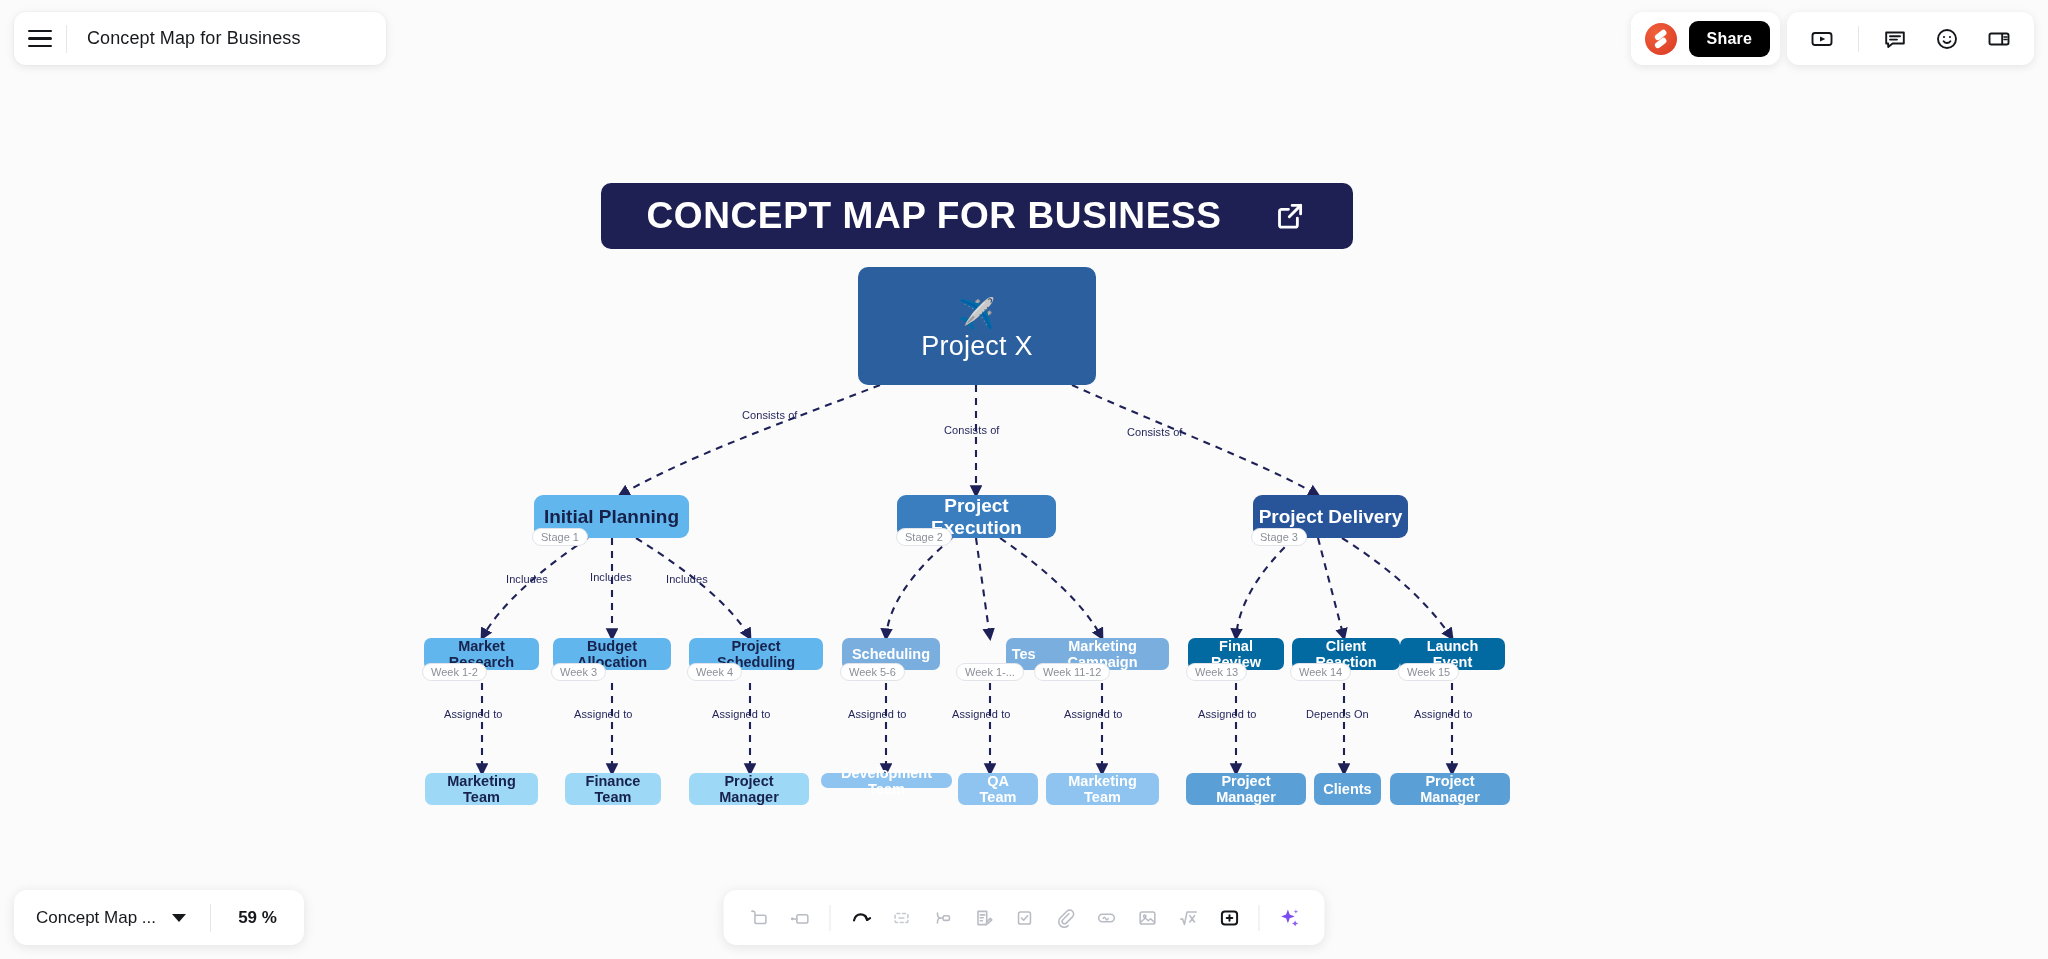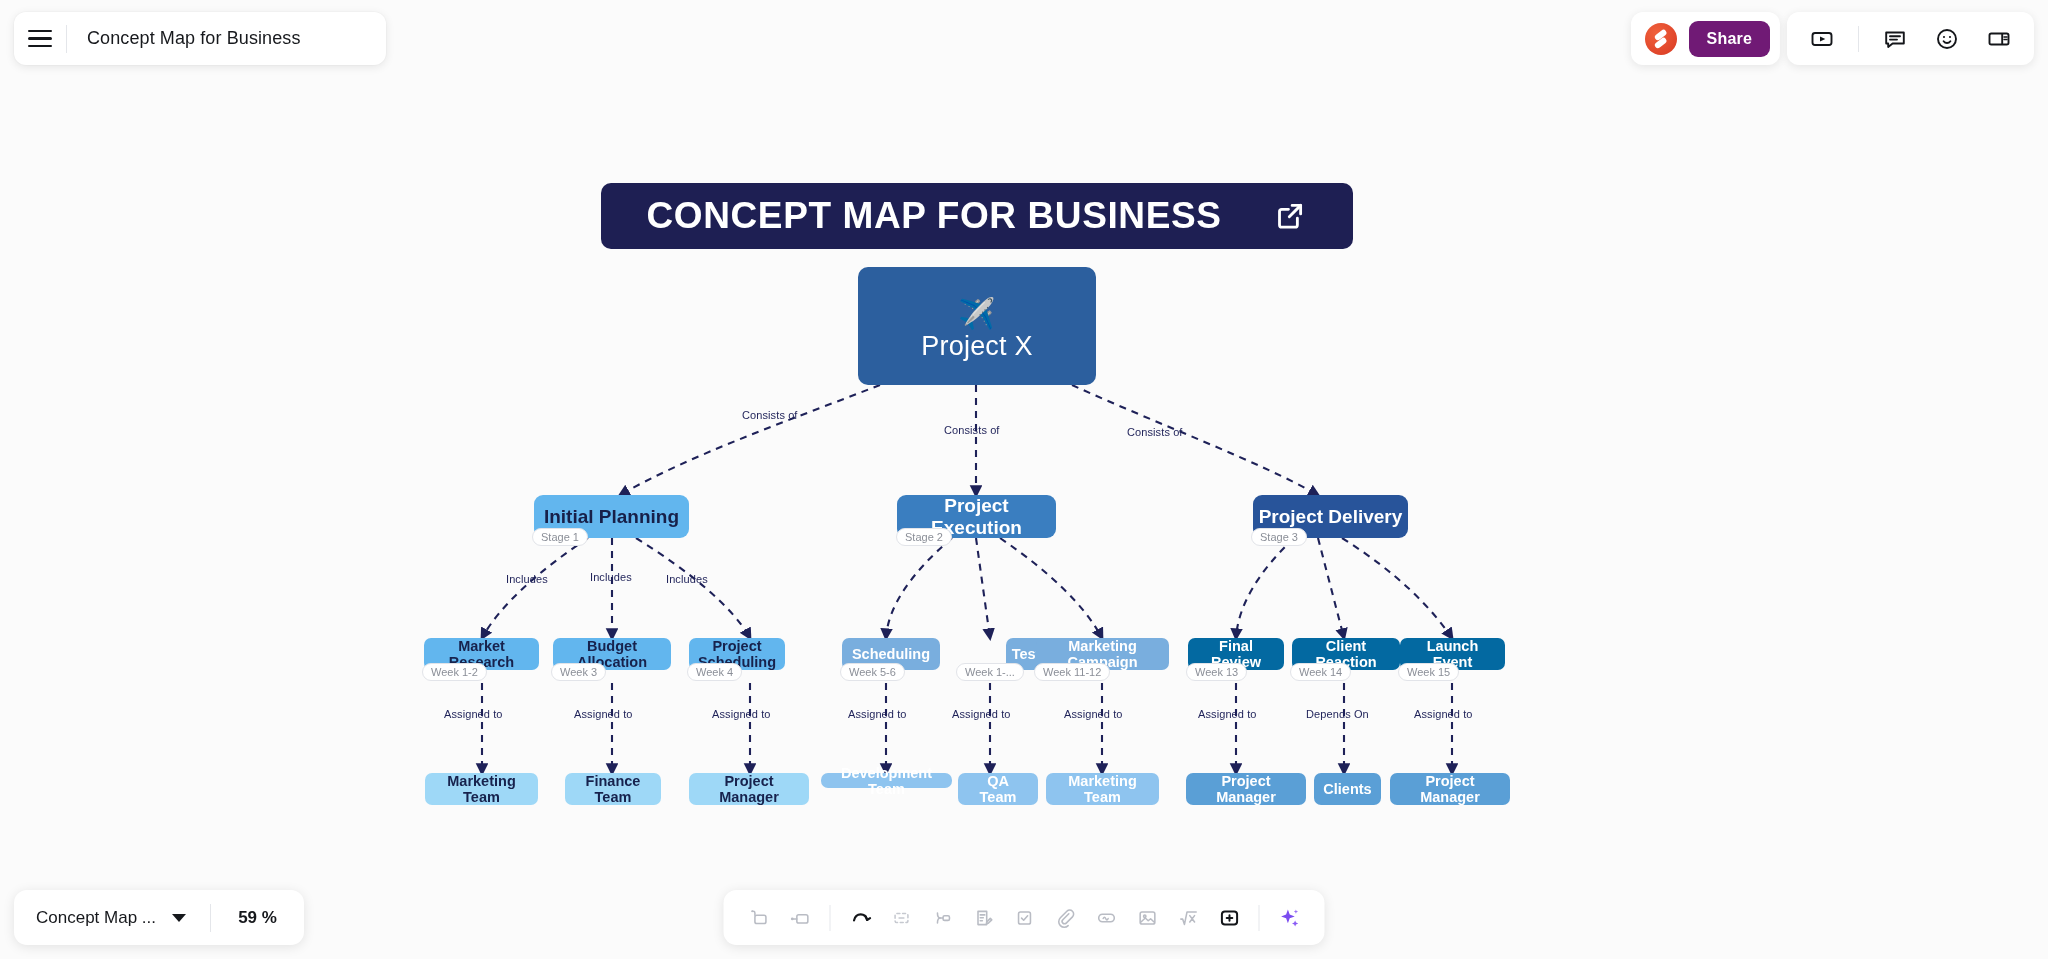--- a/index.html
+++ b/index.html
@@ -42,21 +42,21 @@
     width: 32px; height: 32px; border-radius: 50%;
     background: radial-gradient(circle at 35% 32%, #f0613c 0%, #e0452a 70%, #d03b22 100%);
     position: relative; cursor: pointer; flex: none;
   }
   .avatar::before, .avatar::after {
     content: ""; position: absolute; background: #fff; border-radius: 3px;
   }
   .avatar::before { width: 13px; height: 5.5px; left: 9px; top: 9px; transform: rotate(-38deg); }
   .avatar::after  { width: 13px; height: 5.5px; left: 9px; top: 17px; transform: rotate(-38deg); }
   .share-btn {
-    background: #701a75; color: #fff; border: none;
+    background: #000000; color: #fff; border: none;
     font-family: inherit; font-size: 16px; font-weight: 600;
     padding: 9px 18px; border-radius: 9px; cursor: pointer; letter-spacing: .2px;
   }
   .tr-tools {
     position: absolute; right: 14px; top: 12px;
     height: 53px; background: #fff; border-radius: 12px;
     box-shadow: 0 2px 10px rgba(0,0,0,.09);
     display: flex; align-items: center; padding: 0 12px; gap: 6px;
   }
   .ticon {
@@ -276,21 +276,21 @@
     <div class="node lvl3 c1" style="left:424px; top:638px; width:115px; height:32px;">
       <span>Market Research</span>
       </div>
     <div class="chip" style="left:422px; top:663px;">Week 1-2</div>
 
     <div class="node lvl3 c1" style="left:553px; top:638px; width:118px; height:32px;">
       <span>Budget Allocation</span>
       </div>
     <div class="chip" style="left:551px; top:663px;">Week 3</div>
 
-    <div class="node lvl3 c1" style="left:689px; top:638px; width:96px; height:32px;">
+    <div class="node lvl3 c1" style="left:689px; top:638px; width:134px; height:32px;">
       <span>Project Scheduling</span>
       </div>
     <div class="chip" style="left:687px; top:663px;">Week 4</div>
 
     <div class="node lvl3 c2" style="left:842px; top:638px; width:98px; height:32px;">
       <span>Scheduling</span>
       </div>
     <div class="chip" style="left:840px; top:663px;">Week 5-6</div>
 
     <div class="node lvl3 c2" style="left:958px; top:638px; width:62px; height:32px;margin-left:48px;">

